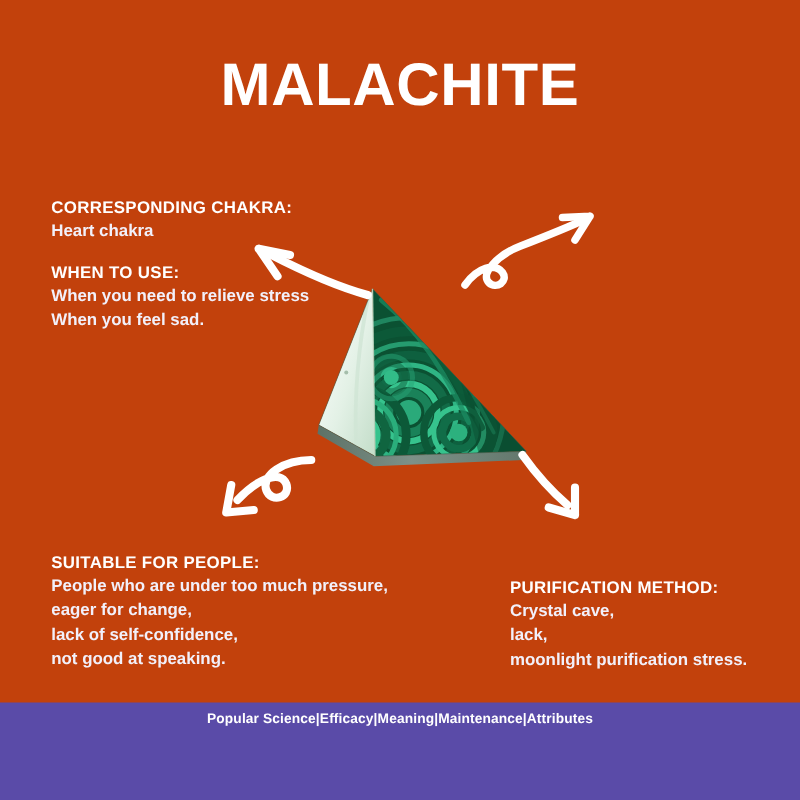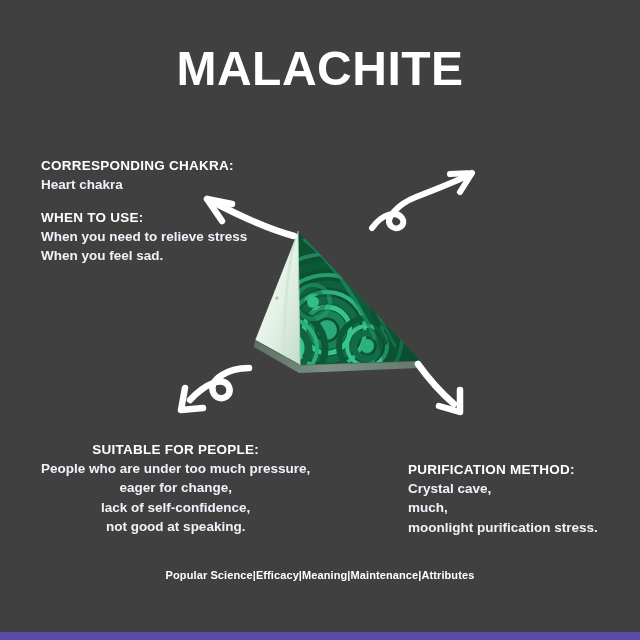--- a/index.html
+++ b/index.html
@@ -7,22 +7,22 @@
   body {
     background:#5a4ba8;
     font-family:"Liberation Sans", sans-serif;
     color:#ffffff;
     position:relative;
     overflow:hidden;
     -webkit-font-smoothing:antialiased;
   }
   #poster {
     position:absolute; left:0; top:0;
-    width:640px; height:632px;
-    background:#404040;
+    width:640px; height:562px;
+    background:#c2410c;
   }
 
   
   #title {
     position:absolute;
     left:0; top:44px;
     width:640px;
     text-align:center;
     font-size:48px;
     font-weight:bold;
@@ -45,21 +45,21 @@
     font-size:13.5px;
     font-weight:bold;
     line-height:1.42;
     color:#f2f0fa;
     white-space:pre;
   }
 
   #blk-chakra   { left:41px;  top:146px; }
   #blk-when     { left:41px;  top:198px; }
   #blk-origins  { left:464px; top:144px; }
-  #blk-suitable { left:41px;  top:430px;text-align:center; }
+  #blk-suitable { left:41px;  top:430px; }
   #blk-purify   { left:408px; top:450px; }
 
   
   #footer {
     position:absolute;
     left:0; top:569px;
     width:640px;
     text-align:center;
     font-size:11px;
     font-weight:bold;
@@ -214,19 +214,19 @@
     <div class="heading">SUITABLE FOR PEOPLE:</div>
     <div class="line">People who are under too much pressure,</div>
     <div class="line">eager for change,</div>
     <div class="line">lack of self-confidence,</div>
     <div class="line">not good at speaking.</div>
   </div>
 
   <div class="block" id="blk-purify">
     <div class="heading">PURIFICATION METHOD:</div>
     <div class="line">Crystal cave,</div>
-    <div class="line">much,</div>
+    <div class="line">lack,</div>
     <div class="line">moonlight purification stress.</div>
   </div>
 
   <div id="footer">Popular Science|Efficacy|Meaning|Maintenance|Attributes</div>
 
 </div>
 
 </body></html>

